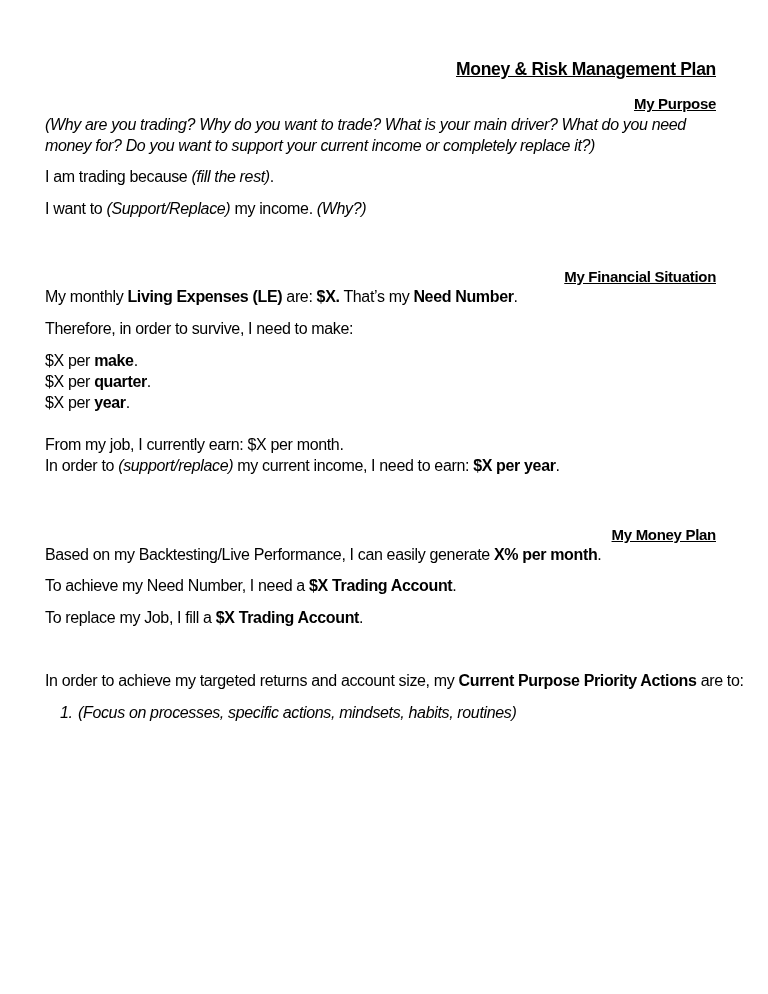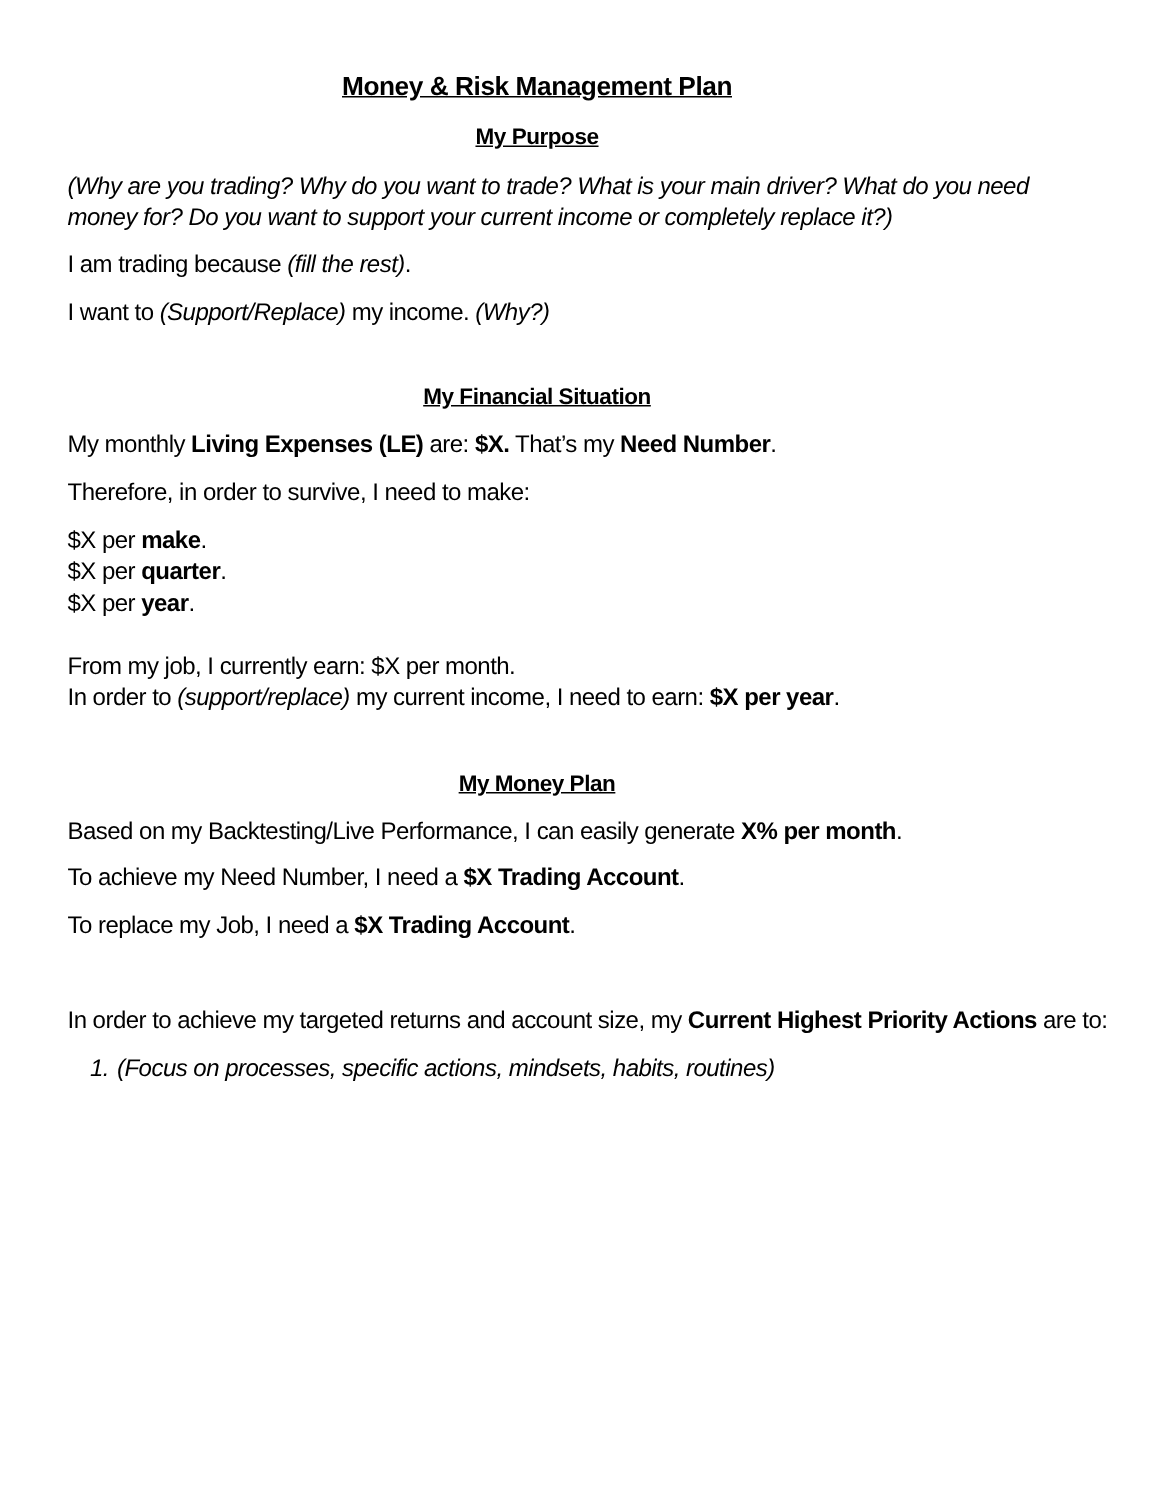--- a/index.html
+++ b/index.html
@@ -7,23 +7,24 @@
     width: 768px; height: 994px; position: relative; overflow: hidden;
     font-family: "Liberation Sans", sans-serif;
     color: #000000;
   }
   .line {
     position: absolute; left: 45px; white-space: nowrap;
     font-size: 16px; line-height: 20px;
     letter-spacing: -0.35px;
   }
   .heading {
-    position: absolute; left: 0; width: 716px; text-align: center;
+    position: absolute; left: 0; width: 716px; text-align: right;
     font-weight: bold; text-decoration: underline; white-space: nowrap;
     letter-spacing: -0.3px;
+    margin-top: 12px;
   }
   .title { font-size: 17.5px; line-height: 24px; }
   .sub { font-size: 15px; line-height: 20px; }
   i, .it { font-style: italic; }
   b { font-weight: bold; }
   .list-item { left: 60px; }
   .list-num { display: inline-block; width: 18px; font-style: italic; }
 </style>
 </head>
 <body>
@@ -73,24 +74,24 @@
 
   <div class="line" style="top:545px;">
     <span>Based on my Backtesting/Live Performance, I can easily generate </span><b>X% per month</b><span>.</span>
   </div>
 
   <div class="line" style="top:576px;text-align:right;">
     <span>To achieve my Need Number, I need a </span><b>$X Trading Account</b><span>.</span>
   </div>
 
   <div class="line" style="top:608px;">
-    <span>To replace my Job, I need a </span><b>$X Trading Account</b><span>.</span>
+    <span>To replace my Job, I fill a </span><b>$X Trading Account</b><span>.</span>
   </div>
 
   <div class="line" style="top:671px;">
-    <span>In order to achieve my targeted returns and account size, my </span><b>Current Highest Priority Actions</b><span> are to:</span>
+    <span>In order to achieve my targeted returns and account size, my </span><b>Current Purpose Priority Actions</b><span> are to:</span>
   </div>
 
   <div class="line list-item" style="top:703px;">
     <span class="list-num">1.</span><i>(Focus on processes, specific actions, mindsets, habits, routines)</i>
   </div>
 
 </div>
 
 </body></html>

